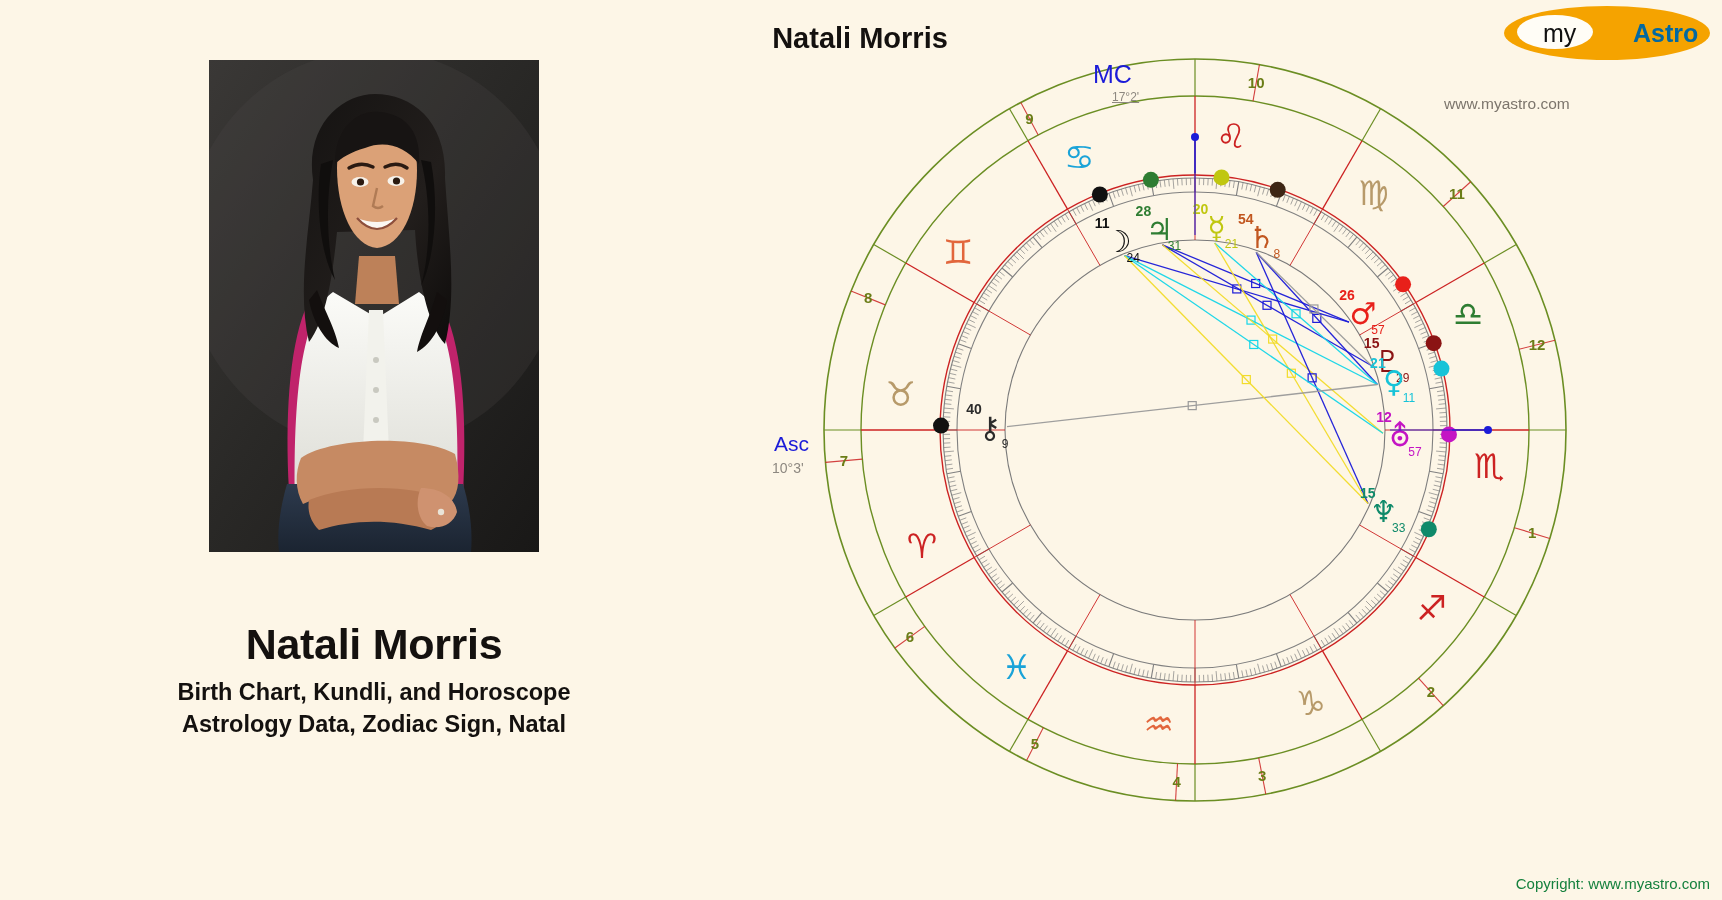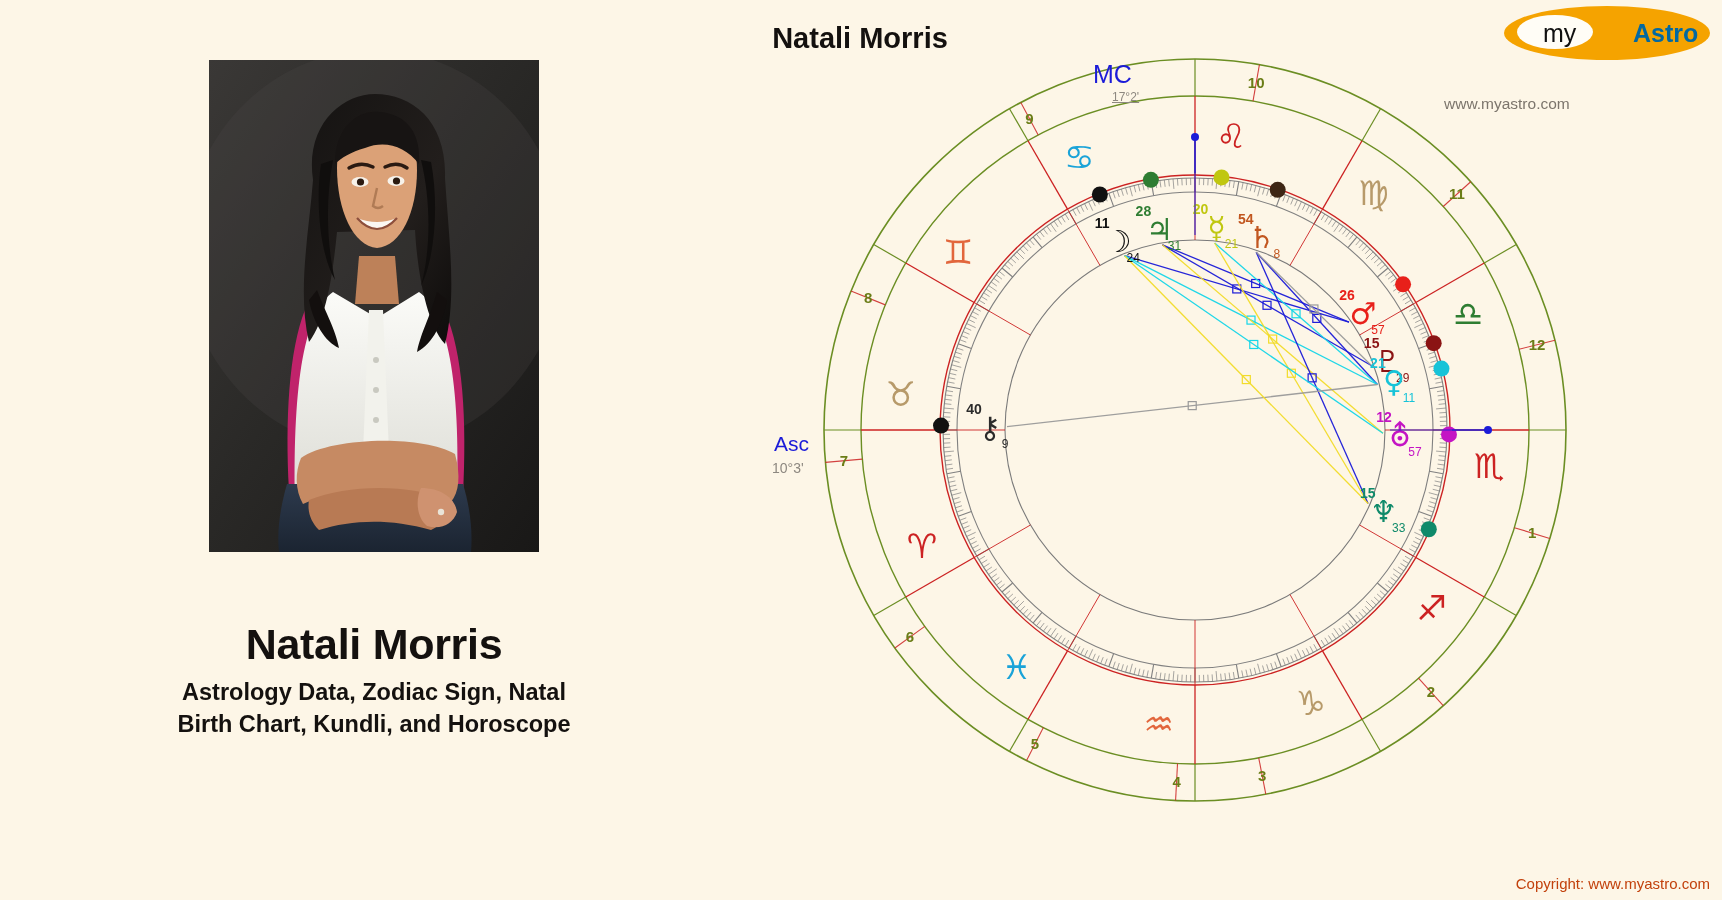--- a/index.html
+++ b/index.html
@@ -51,21 +51,21 @@
   #brand-astro {
     position:absolute; left:153px; top:15px;
     font-size:25px; color:#0369a1; font-weight:bold;margin-left:36px;
   }
   #brand-url {
     position:absolute; left:0; top:62px; width:270px; text-align:left;
     font-size:15.5px; color:#7c756c;margin-top:29px;
   }
   #copyright {
     position:absolute; right:12px; bottom:8px;
-    font-size:15px; color:#c2410c;
+    font-size:15px; color:#15803d;
   }
   
   #wheel-wrap { position:absolute; left:760px; top:0; width:962px; height:900px; }
   #wheel { position:absolute; left:0; top:0; }
   .lbl { position:absolute; white-space:nowrap; }
   #asc-label { left:14px; top:432px; font-size:21px; color:#1b1bd8;text-align:right; }
   #asc-deg  { left:12px; top:460px; font-size:14px; color:#8d8880; }
   #mc-label { left:333px; top:60px; font-size:25px; color:#1b1bd8; }
   #mc-deg   { left:352px; top:90px; font-size:12px; color:#8d8880;text-decoration:underline; }
 </style>
@@ -151,22 +151,22 @@
       <path d="M148 158 q20 20 40 0 q-20 8 -40 0 Z" fill="#fbf7f2"></path>
       <path d="M148 158 q20 22 40 0" stroke="#8d4f3c" stroke-width="2.2" fill="none"></path>
 
       <path d="M108 230 C118 256 126 268 130 288 C116 282 104 262 100 240 Z" fill="#130f0e"></path>
       <path d="M228 232 C220 260 212 272 208 292 C224 284 234 262 238 240 Z" fill="#130f0e"></path>
     </svg>
   </div>
 
   <div id="person-name">Natali Morris</div>
   <div id="person-subtitle">
+    <div>Birth Chart, Kundli, and Horoscope</div>
     <div>Astrology Data, Zodiac Sign, Natal</div>
-    <div>Birth Chart, Kundli, and Horoscope</div>
   </div>
 </div>
 
 <div id="chart-title">Natali Morris</div>
 
 <div id="brand">
   <div id="brand-ellipse"></div>
   <div id="brand-inner-ellipse"></div>
   <div id="brand-my">my</div>
   <div id="brand-astro">Astro</div>

